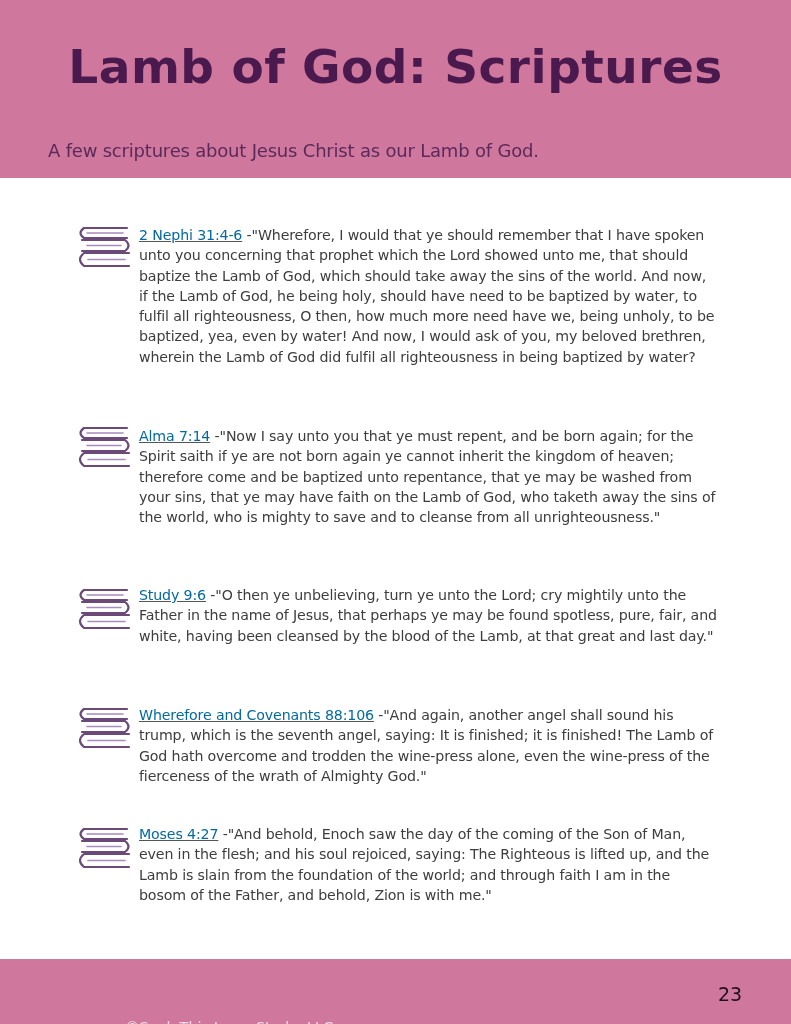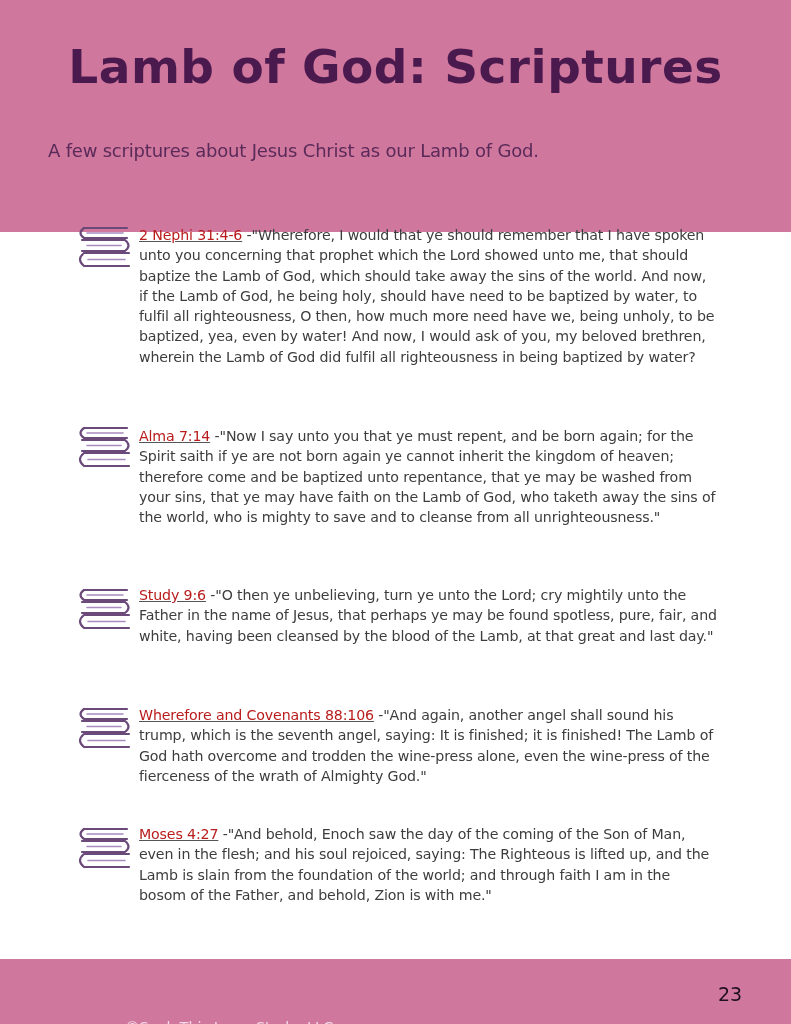--- a/index.html
+++ b/index.html
@@ -11,21 +11,21 @@
       width: 791px;
       height: 1024px;
       position: relative;
       overflow: hidden;
       font-family: "DejaVu Sans", sans-serif;
     }
     .header {
       position: absolute;
       left: 0; top: 0;
       width: 791px;
-      height: 232px;
+      height: 178px;
       background: #d0779d;
     }
     .title {
       position: absolute;
       left: 0; top: 32px;
       width: 791px;
       text-align: center;
       font-family: "DejaVu Sans", sans-serif;
       font-weight: bold;
       font-size: 47px;
@@ -60,21 +60,21 @@
       position: absolute;
       left: 139px;
       width: 580px;
       font-family: "DejaVu Sans", sans-serif;
       font-size: 14.2px;
       line-height: 20.3px;
       color: #3d3d3d;
       letter-spacing: -0.15px;
     }
     .ref {
-      color: #b91c1c;
+      color: #0369a1;
       text-decoration: underline;
       text-decoration-color: #555;
       cursor: pointer;
     }
     .footer {
       position: absolute;
       left: 0; top: 959px;
       width: 791px;
       height: 65px;
       background: #d0779d;

